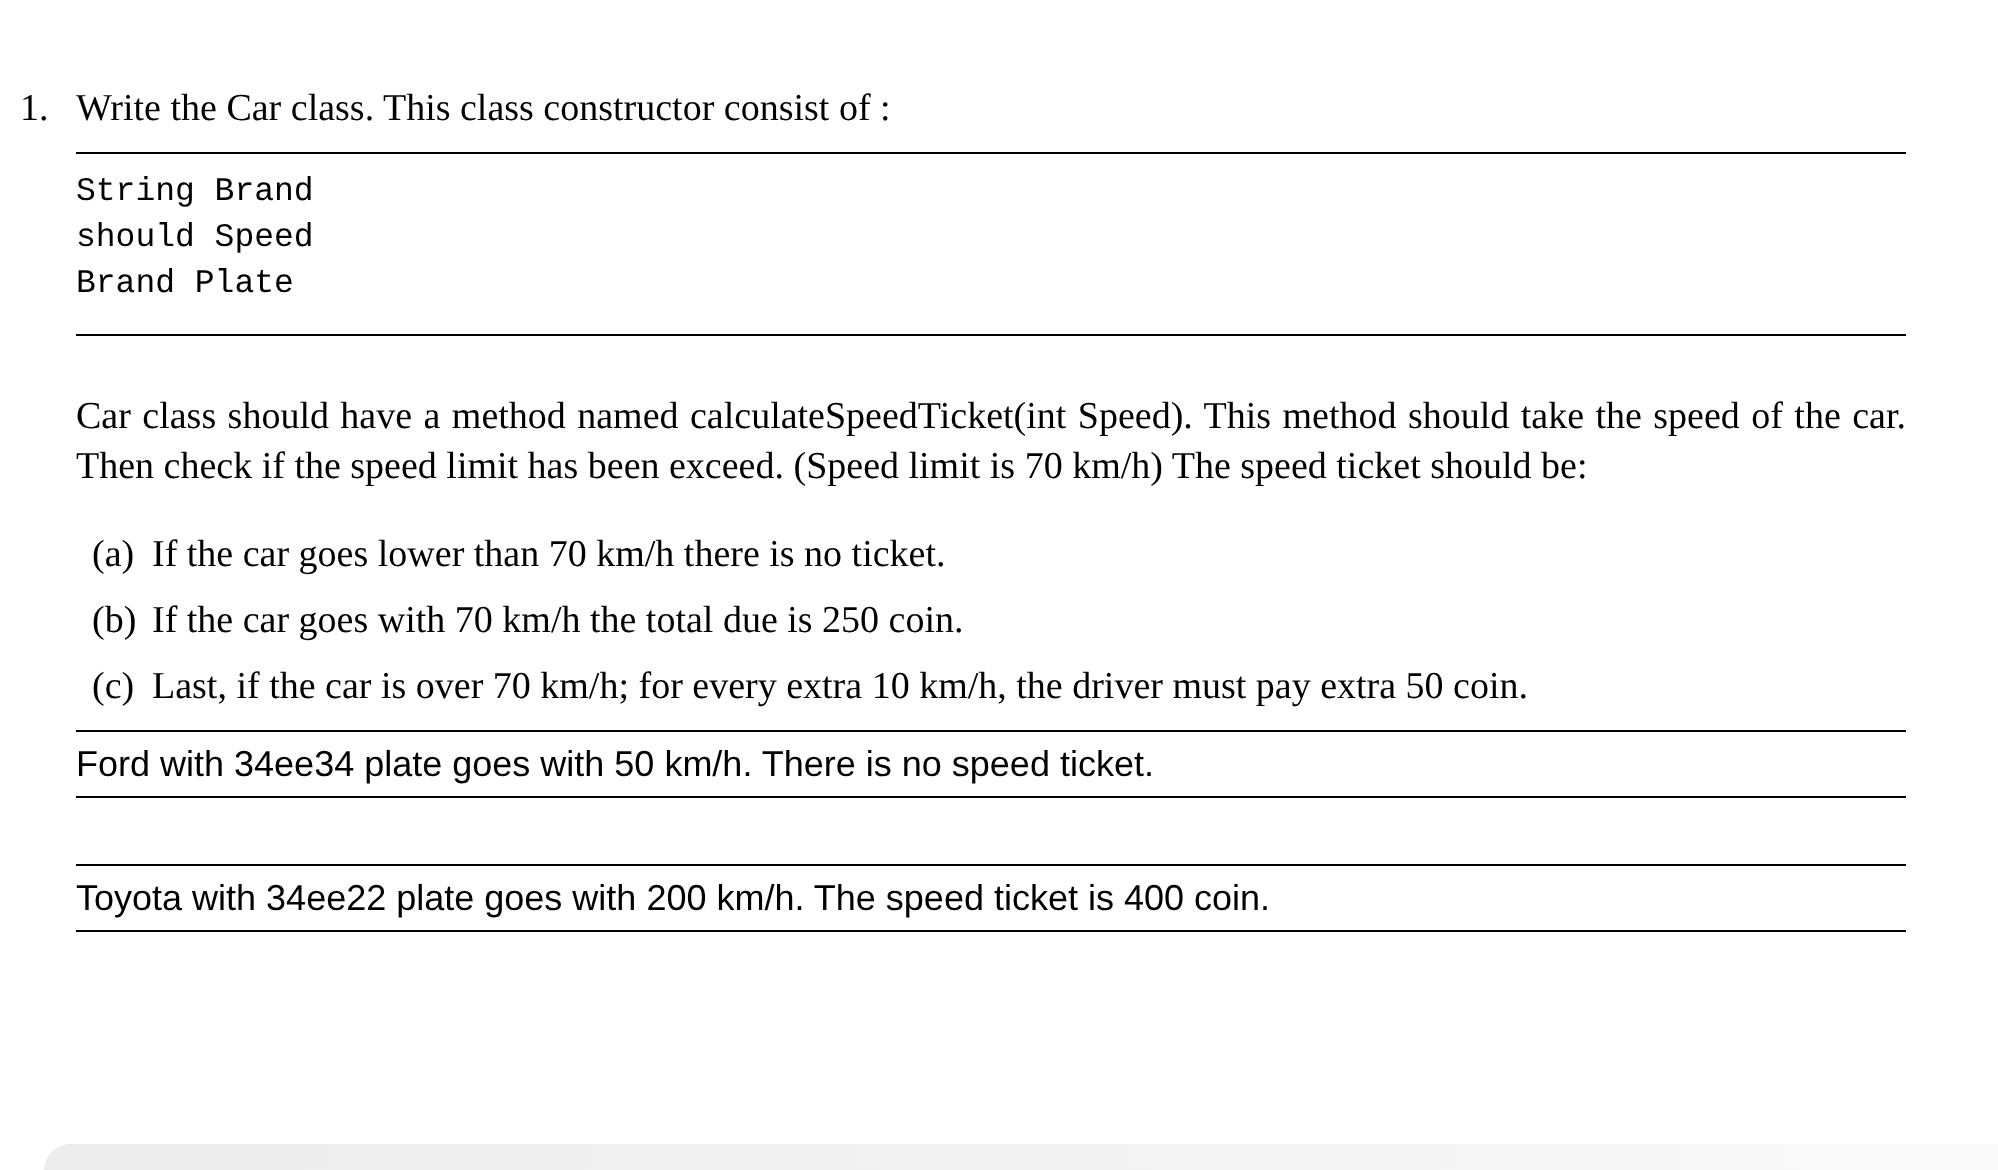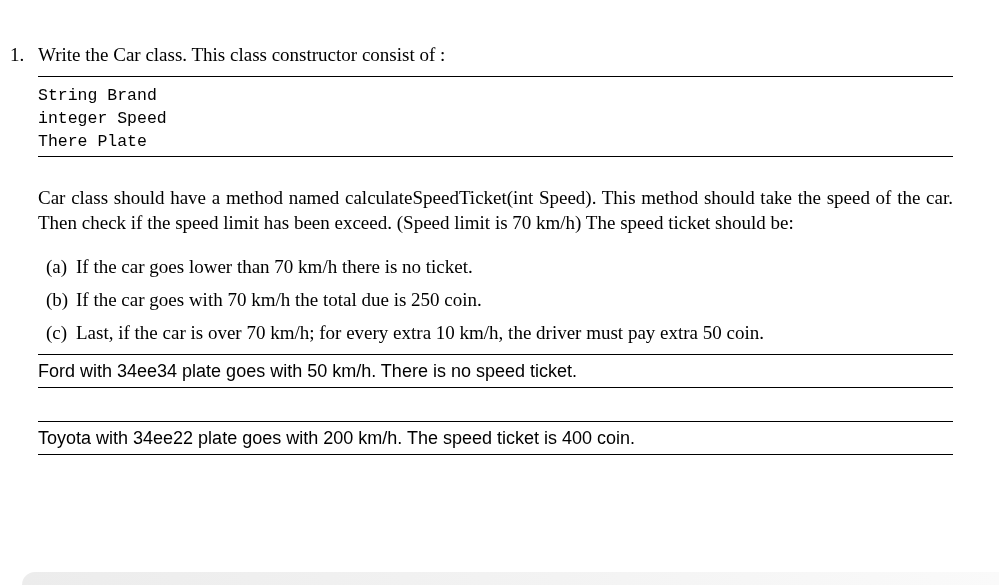--- a/index.html
+++ b/index.html
@@ -30,21 +30,21 @@
     width: 28px;
   }
   .content {
     margin-left: 38px;
     width: 915px;
   }
   .code-box {
     margin-top: 9px;
     border-top: 1.5px solid #000;
     border-bottom: 1.5px solid #000;
-    padding: 7px 0 3px 0;
+    padding: 7px 0 14px 0;
     font-family: "Liberation Mono", "DejaVu Sans Mono", monospace;
     font-size: 16.5px;
     line-height: 23px;
   }
   .para {
     margin: 28px 0 0 0;
     font-size: 19px;
     line-height: 25px;
     text-align: justify;
   }
@@ -98,22 +98,22 @@
 <div class="doc">
 
   <div class="title-row">
     <span class="num">1.</span><span class="title-text">Write the Car class. This class constructor consist of :</span>
   </div>
 
   <div class="content">
 
     <div class="code-box">
       <div class="code-line">String Brand</div>
-      <div class="code-line">integer Speed</div>
-      <div class="code-line">There Plate</div>
+      <div class="code-line">should Speed</div>
+      <div class="code-line">Brand Plate</div>
     </div>
 
     <p class="para">Car class should have a method named calculateSpeedTicket(int Speed). This method should take the speed of the car. Then check if the speed limit has been exceed. (Speed limit is 70 km/h) The speed ticket should be:</p>
 
     <div class="list">
       <div class="list-item">
         <span class="li-label">(a)</span>
         <span class="li-text">If the car goes lower than 70 km/h there is no ticket.</span>
       </div>
       <div class="list-item">

